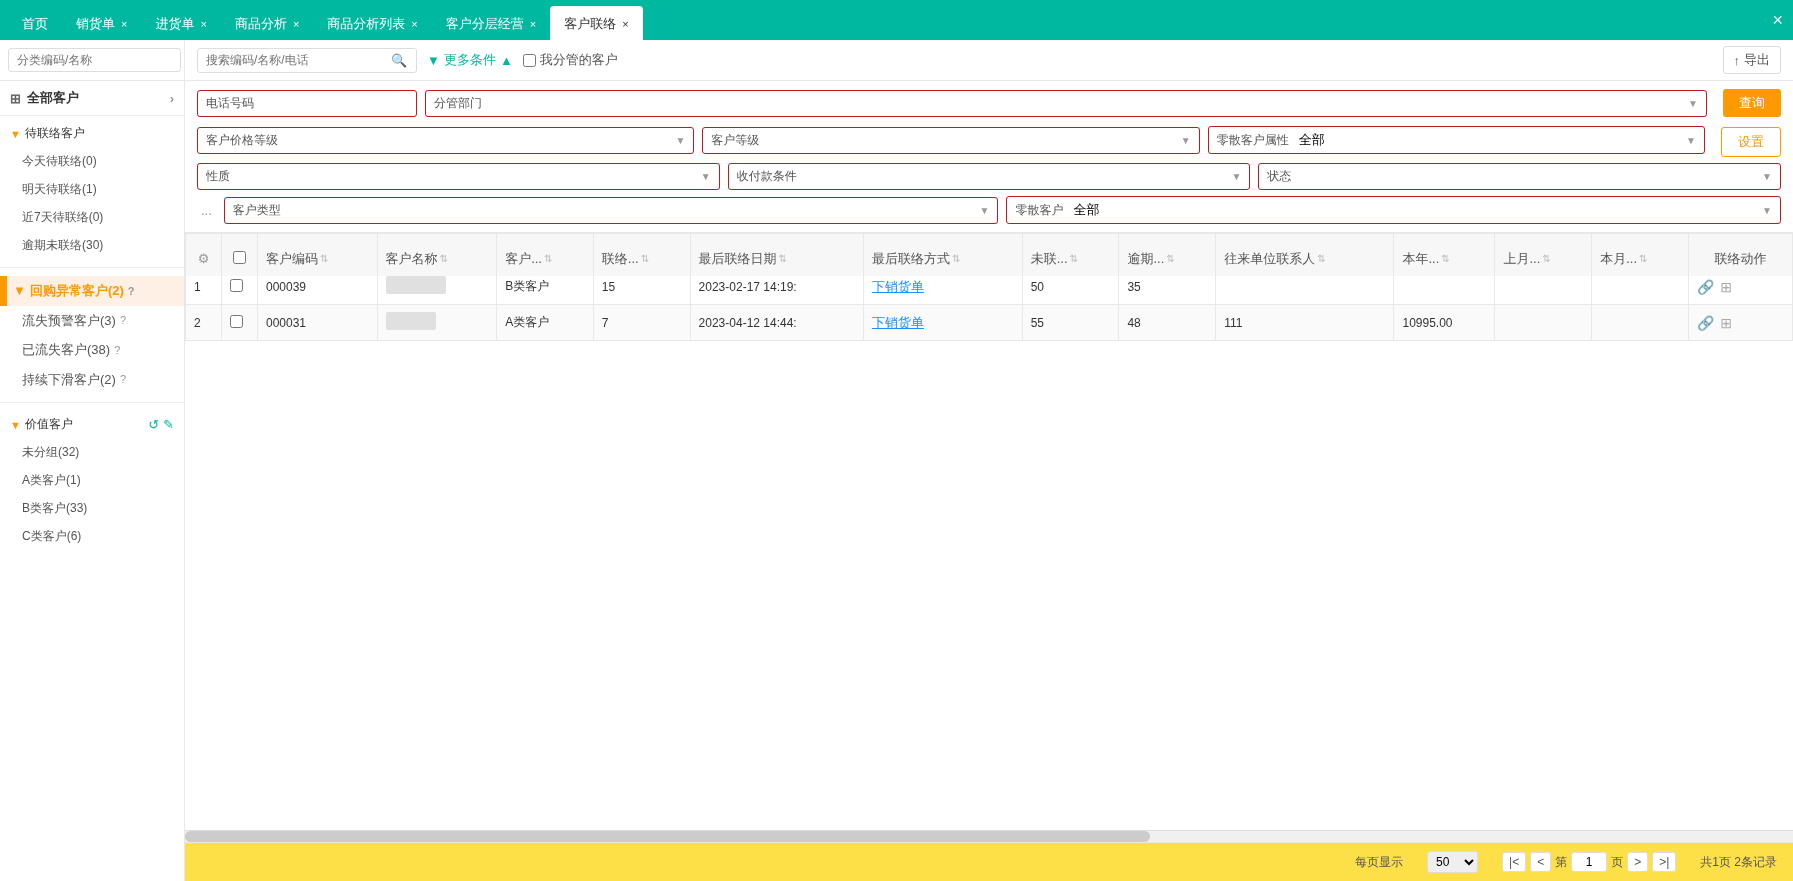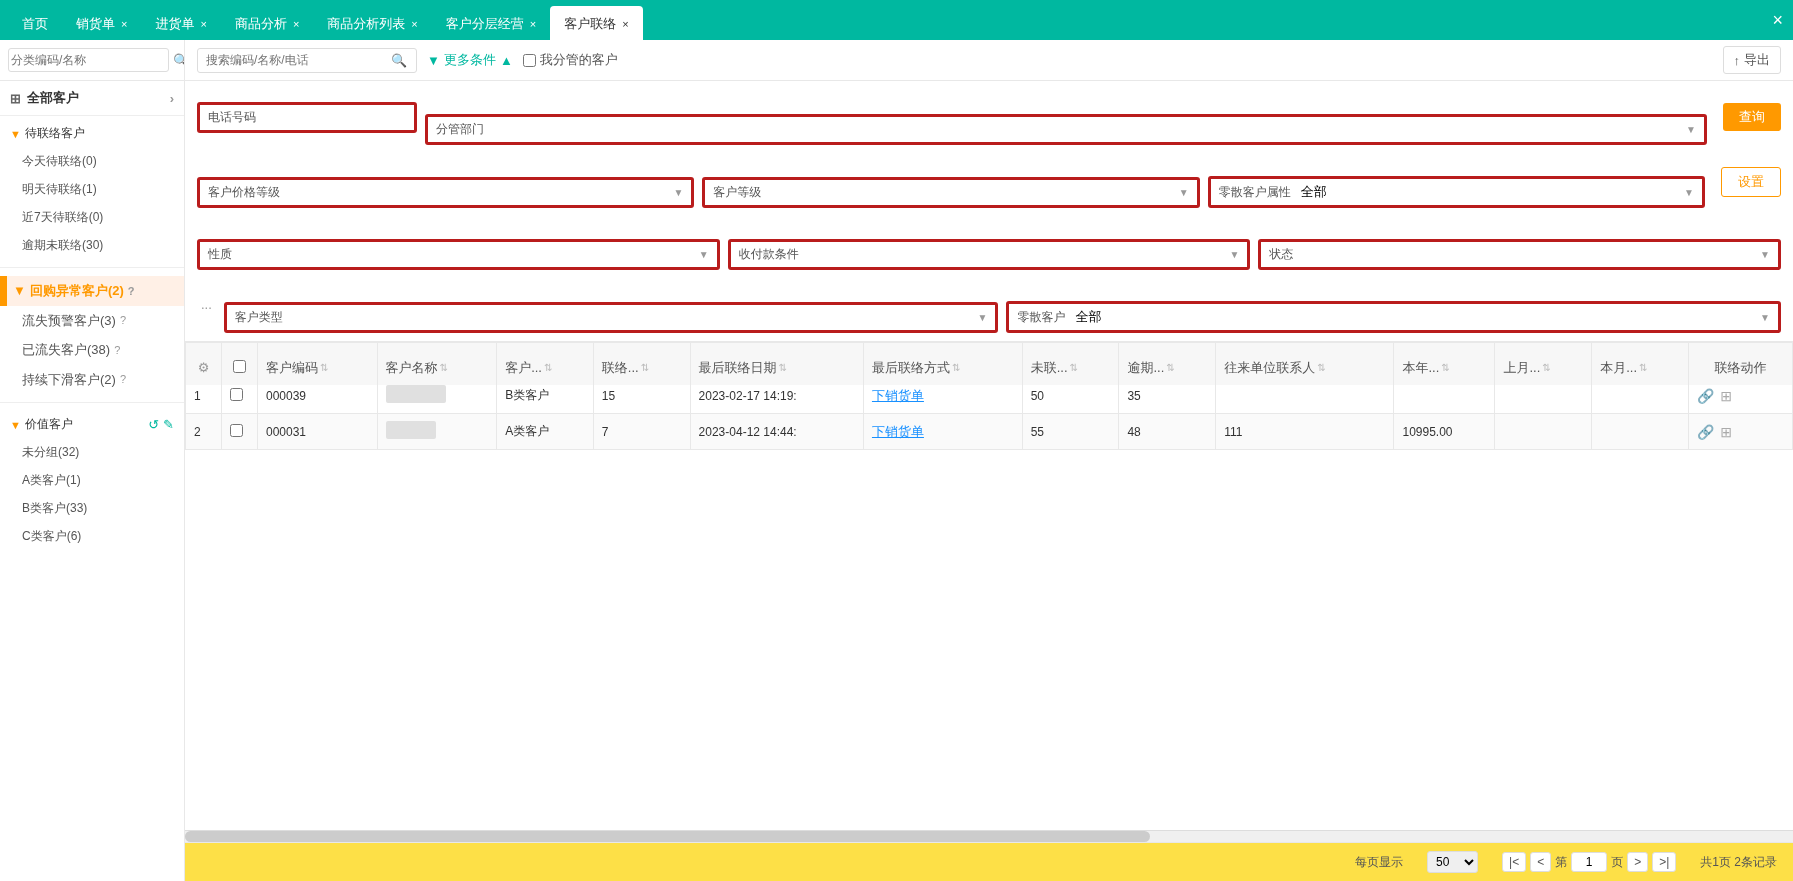--- a/index.html
+++ b/index.html
@@ -25,21 +25,21 @@
 
     
     .sidebar {
       width: 185px; background: #fff; border-right: 1px solid #e8e8e8; overflow-y: auto;
       flex-shrink: 0; display: flex; flex-direction: column;
     }
     .sidebar-search {
       padding: 8px; display: flex; align-items: center; border-bottom: 1px solid #e8e8e8;
     }
     .sidebar-search input {
-      flex: 1; border: 1px solid #ddd; border-radius: 3px; padding: 4px 2px; font-size: 12px; outline: none;
+      flex: 1; border: 1px solid #ddd; border-radius: 3px; padding: 4px 8px; font-size: 12px; outline: none;
     }
     .sidebar-search .search-btn {
       margin-left: 4px; color: #00b8a0; cursor: pointer;
     }
     .sidebar-section-header {
       display: flex; align-items: center; padding: 8px 10px; font-weight: bold; font-size: 13px;
       color: #333; border-bottom: 1px solid #eee;
     }
     .sidebar-section-header .expand-icon { margin-right: 6px; color: #666; }
     .sidebar-section-header .collapse-btn { margin-left: auto; cursor: pointer; color: #999; }
@@ -86,26 +86,26 @@
 
     
     .adv-filter {
       background: #fff; border-bottom: 1px solid #e8e8e8; padding: 8px 12px;
     }
     .adv-filter-row {
       display: flex; align-items: center; gap: 8px; margin-bottom: 6px;
     }
     .adv-filter-row:last-child { margin-bottom: 0; }
     .filter-field {
-      display: flex; align-items: center; border: 3px solid #b91c1c; border-radius: 3px;
+      display: flex; align-items: center; border: 1px solid #b91c1c; border-radius: 3px;
       padding: 4px 8px; background: #fff; min-width: 180px; cursor: pointer;
     }
     .filter-field label { font-size: 12px; color: #555; white-space: nowrap; margin-right: 6px; }
     .filter-field .caret { margin-left: auto; color: #999; font-size: 10px; }
-    .filter-field-wide { min-width: 280px; flex: 1; margin-top: 25px; }
+    .filter-field-wide { min-width: 280px; flex: 1; }
     .filter-field-input { min-width: 220px; }
     .filter-dots { color: #999; cursor: pointer; margin: 0 4px; }
     .query-btn {
       background: #f90; color: #fff; border: none; border-radius: 3px; padding: 5px 16px;
       cursor: pointer; font-size: 13px; margin-left: 8px;
     }
     .settings-btn {
       background: #fff; color: #f90; border: 1px solid #f90; border-radius: 3px; padding: 5px 16px;
       cursor: pointer; font-size: 13px; margin-top: 4px; margin-left: 8px;
     }

